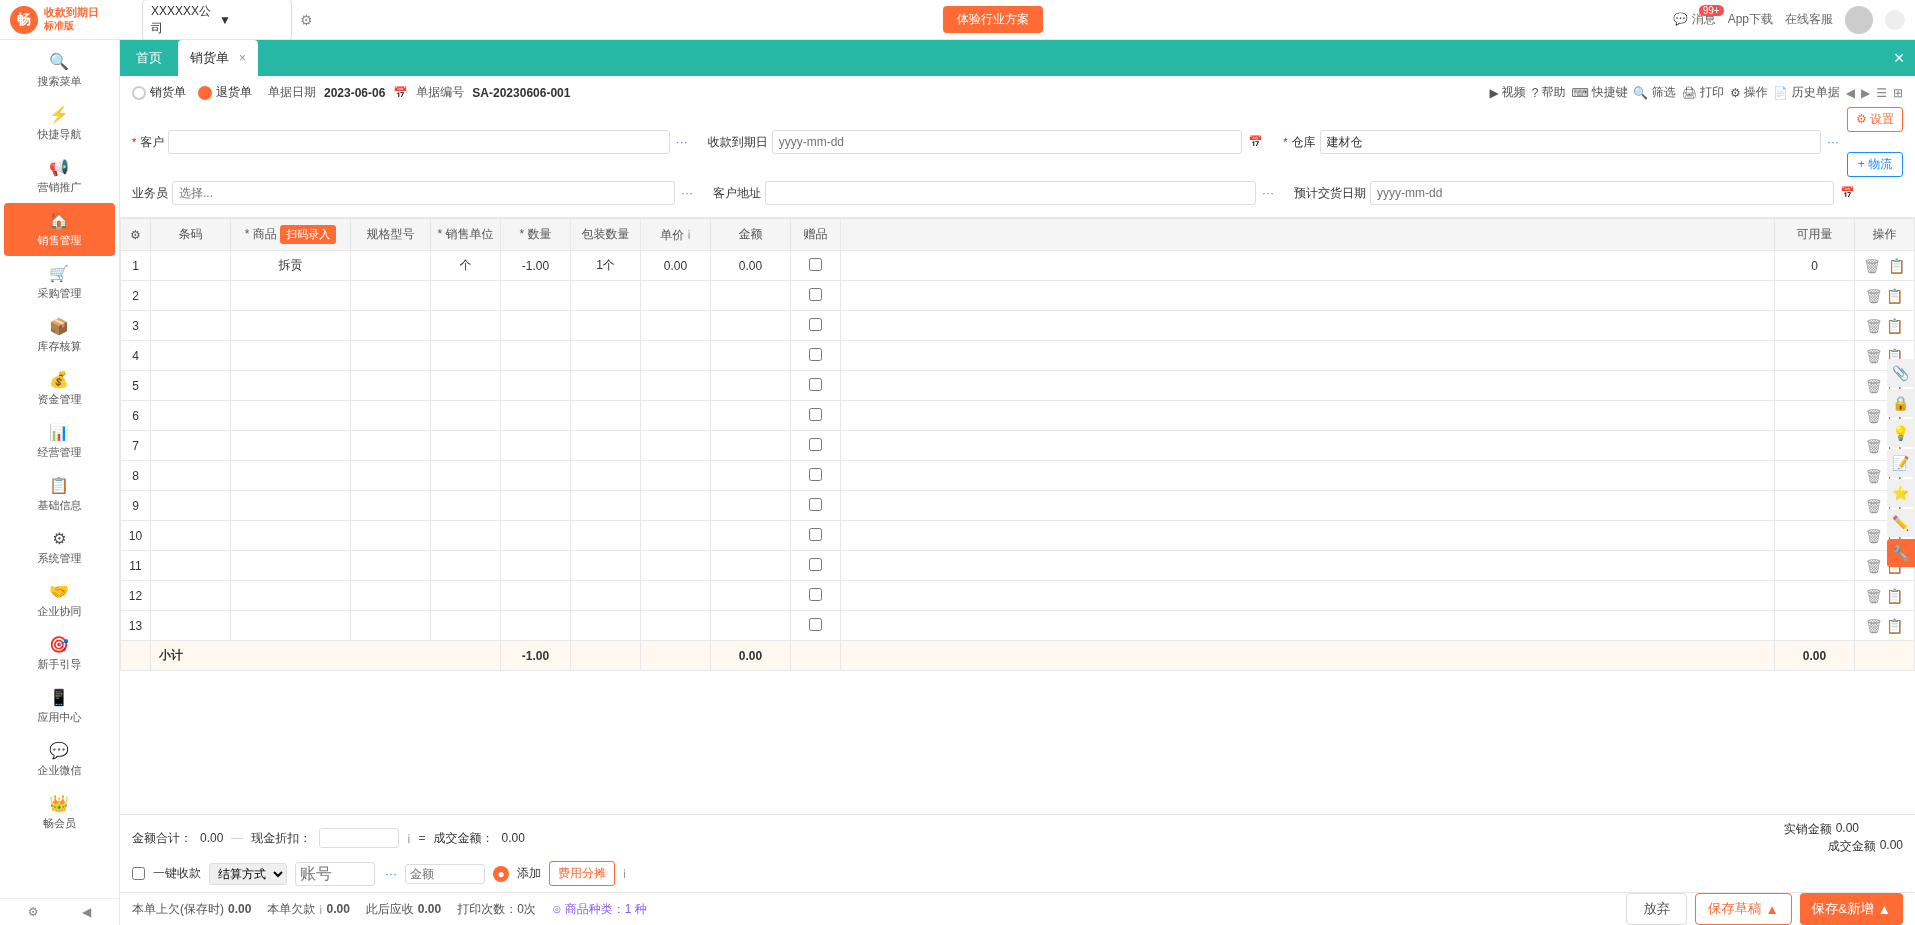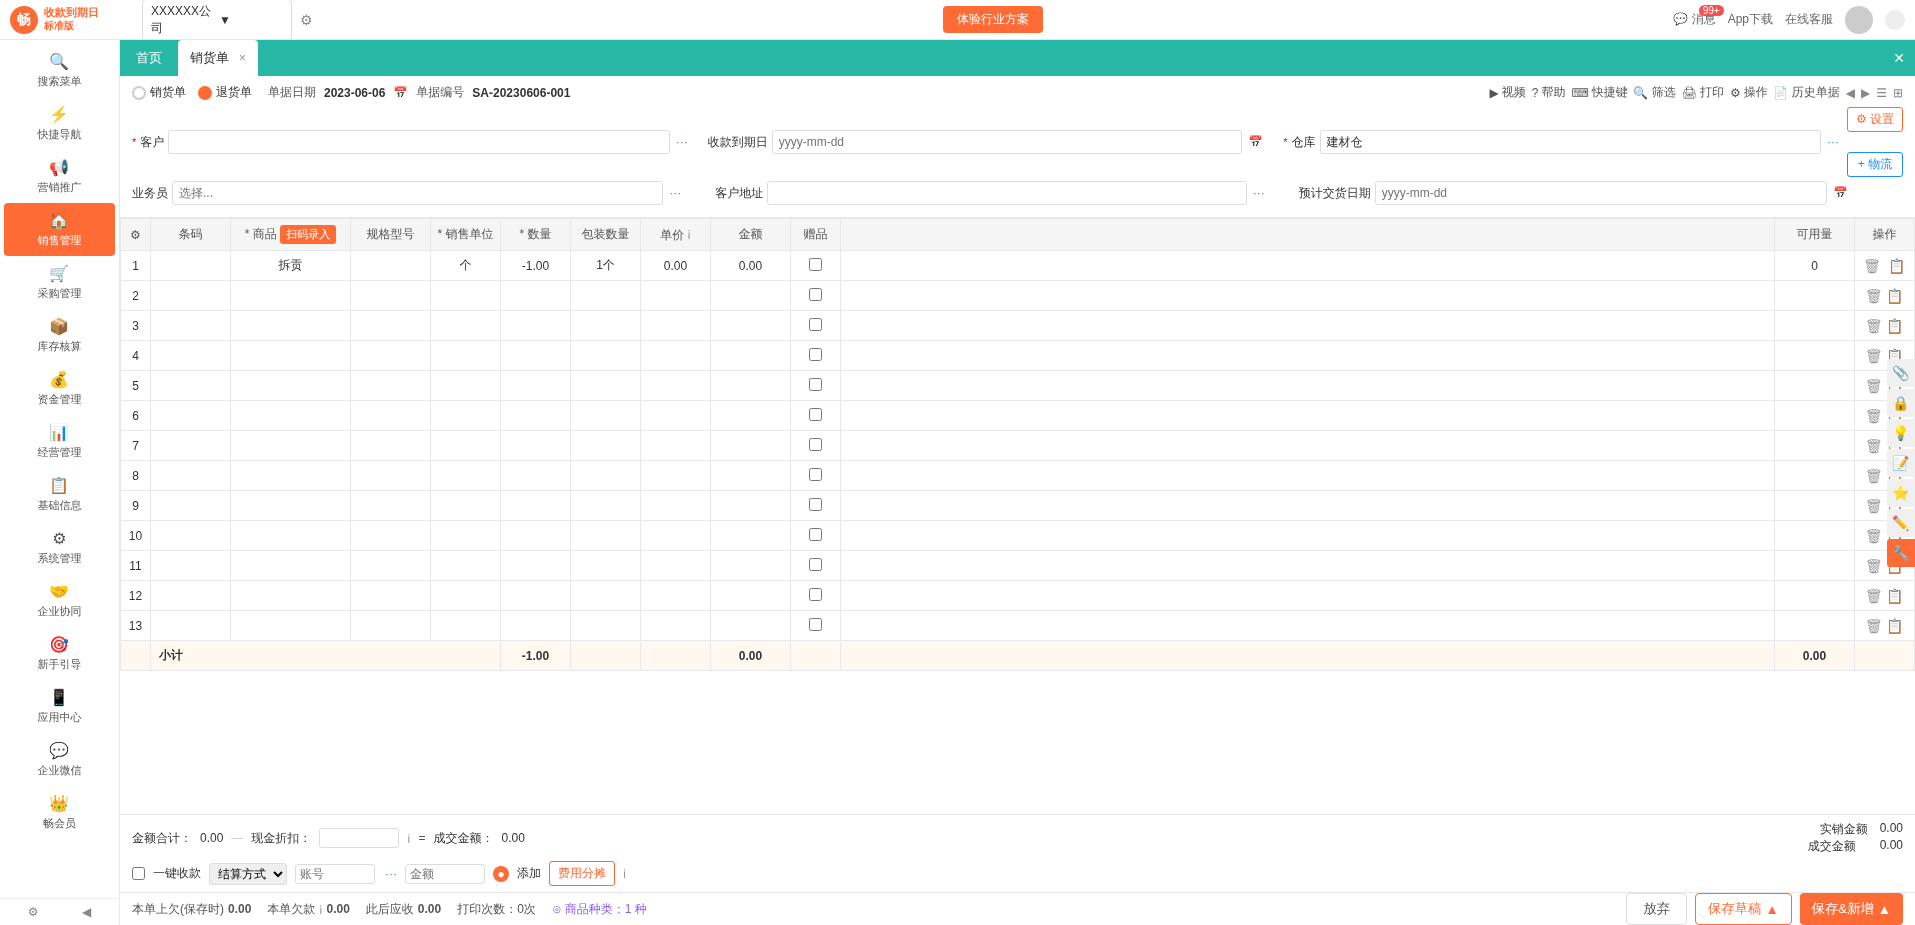--- a/index.html
+++ b/index.html
@@ -301,21 +301,21 @@
           <input type="text" class="field-input" style="flex: 1 1 0%;" value="建材仓">
           <span class="field-ellipsis">···</span>
         </div>
 
         <div style="display:flex;flex-direction:column;gap:20px;margin-left:8px;">
           <button class="btn-setup">⚙ 设置</button>
           <button class="btn-logistics">+ 物流</button>
         </div>
       </div>
 
-      <div style="display:flex;gap:7px;margin-bottom:4px;">
+      <div style="display:flex;gap:0;margin-bottom:4px;">
 
         <div style="flex:1;display:flex;align-items:center;gap:4px;">
           <span>业务员</span>
           <input type="text" class="field-input placeholder" style="flex: 1 1 0%;" placeholder="选择...">
           <span class="field-ellipsis">···</span>
         </div>
         <div style="width:20px;"></div>
 
         <div style="flex:1;display:flex;align-items:center;gap:4px;">
           <span>客户地址</span>
@@ -580,37 +580,37 @@
         <span>金额合计：</span>
         <span>0.00</span>
         <span class="divider"> — </span>
         <span>现金折扣：</span>
         <input type="text" style="width: 80px; border: 1px solid rgb(221, 221, 221); border-radius: 3px; padding: 2px 4px; font-size: 12px;">
         <span class="info-icon">ℹ</span>
         <span class="equals-sign"> = </span>
         <span>成交金额：</span>
         <span>0.00</span>
         <div style="margin-left:auto;text-align:right;">
-          <div style="display:flex;gap:12px;justify-content:flex-end;">
+          <div style="display:flex;gap:4px;justify-content:flex-start;">
             <span>实销金额</span>
             <span>0.00</span>
           </div>
-          <div style="display:flex;gap:24px;justify-content:flex-end;">
+          <div style="display:flex;gap:4px;justify-content:flex-end;margin-left:44px;">
             <span>成交金额</span>
             <span>0.00</span>
           </div>
         </div>
       </div>
       <div class="footer-row2">
         <input type="checkbox" style="">
         <span>一键收款</span>
         <select style="border:1px solid #ddd;border-radius:3px;padding:2px 4px;font-size:12px;">
           <option>结算方式</option>
         </select>
-        <input type="text" style="width: 80px; border: 1px solid rgb(221, 221, 221); border-radius: 3px; padding: 2px 4px; font-size: 12px;" placeholder="账号">
+        <input type="text" style="width: 80px; border: 1px solid rgb(221, 221, 221); border-radius: 3px; padding: 2px 4px; font-size: 16px;" placeholder="账号">
         <span class="field-ellipsis">···</span>
         <input type="text" style="width: 80px; border: 1px solid rgb(221, 221, 221); border-radius: 3px; padding: 2px 4px; font-size: 12px;" placeholder="金额">
         <button class="add-btn">●</button>
         <span>添加</span>
         <button class="fee-split-btn">费用分摊</button>
         <span class="info-icon">ℹ</span>
       </div>
     </div>
 
     <div class="bottom-bar">

